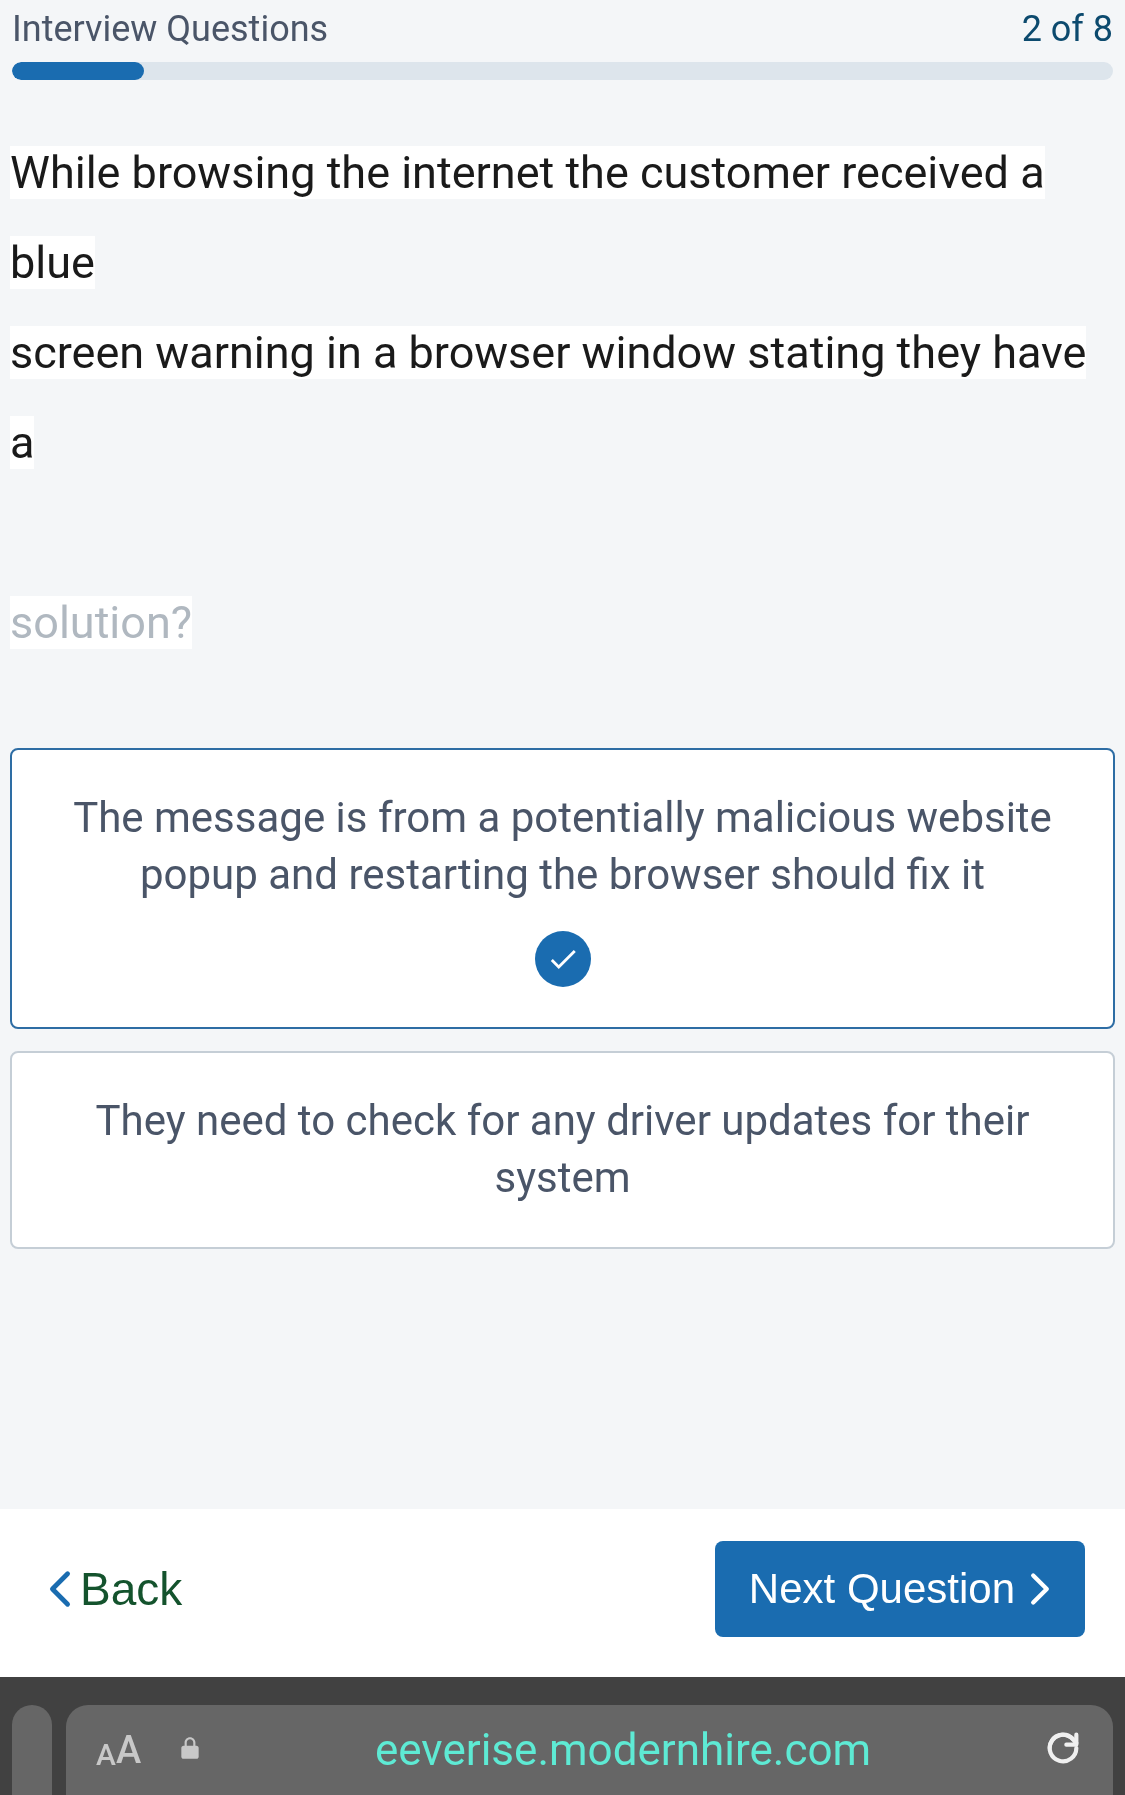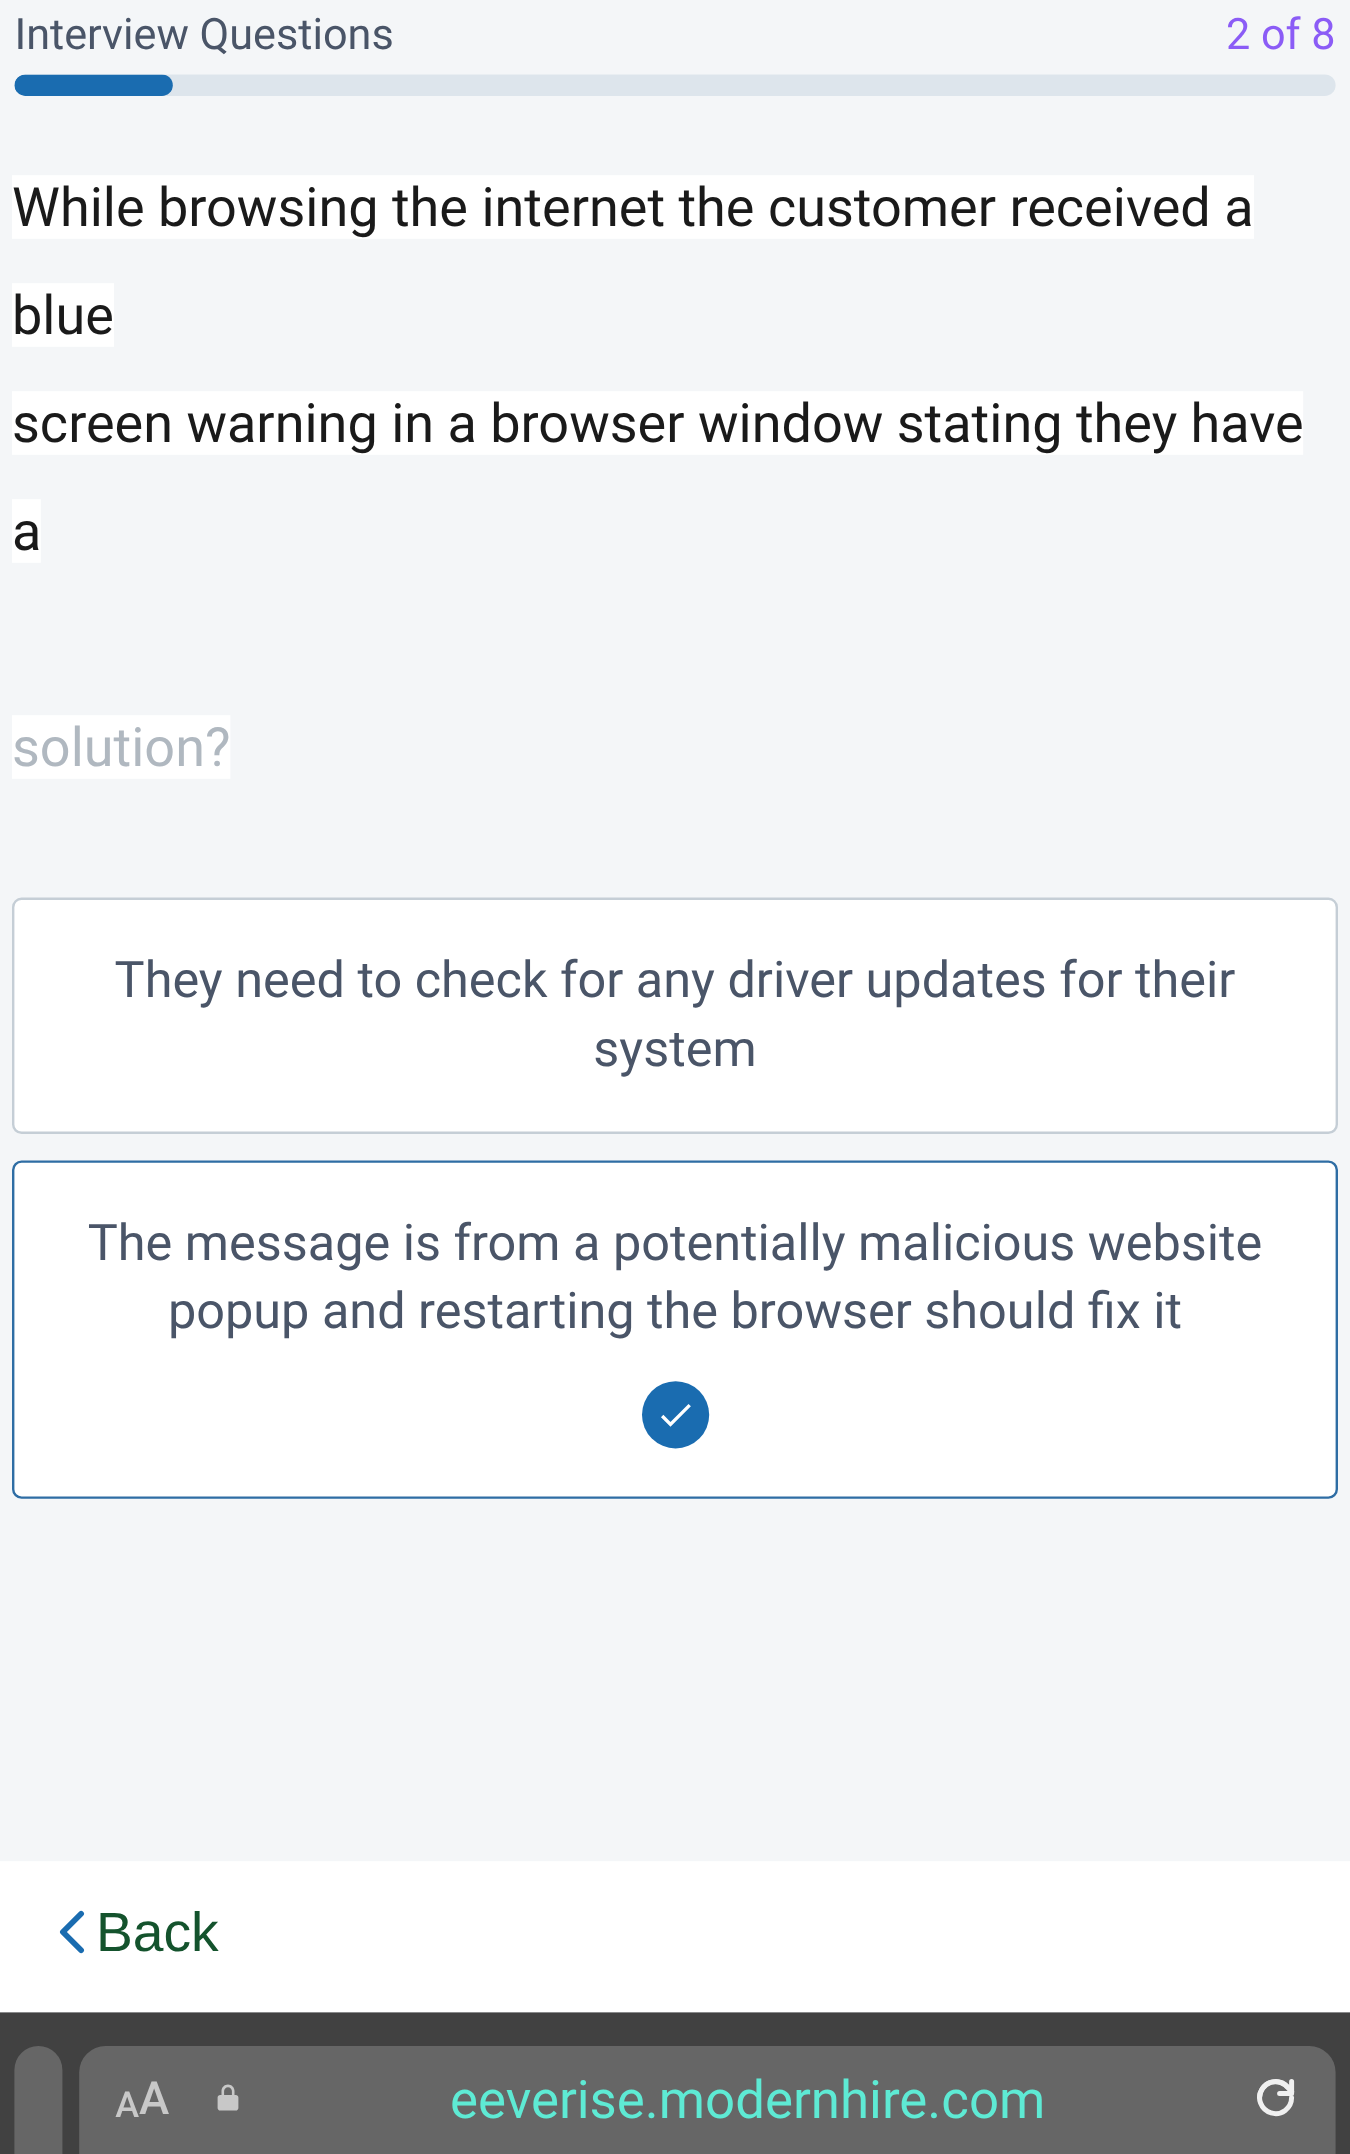--- a/index.html
+++ b/index.html
@@ -22,21 +22,21 @@
       align-items: center;
       padding: 8px 12px 12px 12px;
     }
     .header-title {
       font-size: 36px;
       color: #4a5568;
       font-weight: 400;
     }
     .header-count {
       font-size: 36px;
-      color: #8b5cf6;
+      color: #0c4a6e;
       font-weight: 400;
     }
     .progress-bar {
       height: 18px;
       background: #dde5ec;
       border-radius: 9px;
       margin: 0 12px;
       overflow: hidden;
     }
     .progress-fill {
@@ -221,41 +221,47 @@
 
 <div class="content">
   <div class="question-text">
     <span class="line">While browsing the internet the customer received a blue</span><br>
     <span class="line">screen warning in a browser window stating they have a</span><br>
     <br>
     <span class="line question-fade">solution?</span>
   </div>
 
   <div class="options">
-    <div class="option">
-      <span>They need to check for any driver updates for their system</span>
-    </div>
     <div class="option selected">
       <span>The message is from a potentially malicious website popup and restarting the browser should fix it</span>
       <div class="check-circle">
         <svg viewBox="0 0 24 24">
             <path d="M9 16.2l-4.2-4.2L3.4 13.4 9 19l12-12-1.4-1.4z"></path>
           </svg>
       </div>
     </div>
+    <div class="option">
+      <span>They need to check for any driver updates for their system</span>
+    </div>
   </div>
   <div class="content-fade"></div>
 </div>
 
 <div class="footer-nav">
   <button class="back-btn">
     <svg viewBox="0 0 12 20">
         <path d="M10 2 L2 10 L10 18" stroke="#1a6cb0" stroke-width="2.5" fill="none" stroke-linecap="round" stroke-linejoin="round"></path>
       </svg>
     <span>Back</span>
+  </button>
+  <button class="next-btn">
+    <span>Next Question</span>
+    <svg viewBox="0 0 12 20">
+        <path d="M2 2 L10 10 L2 18" stroke="white" stroke-width="2.5" fill="none" stroke-linecap="round" stroke-linejoin="round"></path>
+      </svg>
   </button>
 </div>
 
 <div class="browser-bar">
   <div class="browser-tab"></div>
   <div class="browser-url-bar">
     <span class="aa-icon"><span class="small-a">A</span>A</span>
     <span class="lock-icon">
       <svg viewBox="0 0 24 24">
           <path d="M18 10h-1V7c0-2.76-2.24-5-5-5S7 4.24 7 7v3H6c-1.1 0-2 .9-2 2v8c0 1.1.9 2 2 2h12c1.1 0 2-.9 2-2v-8c0-1.1-.9-2-2-2zM9 7c0-1.66 1.34-3 3-3s3 1.34 3 3v3H9V7z"></path>

